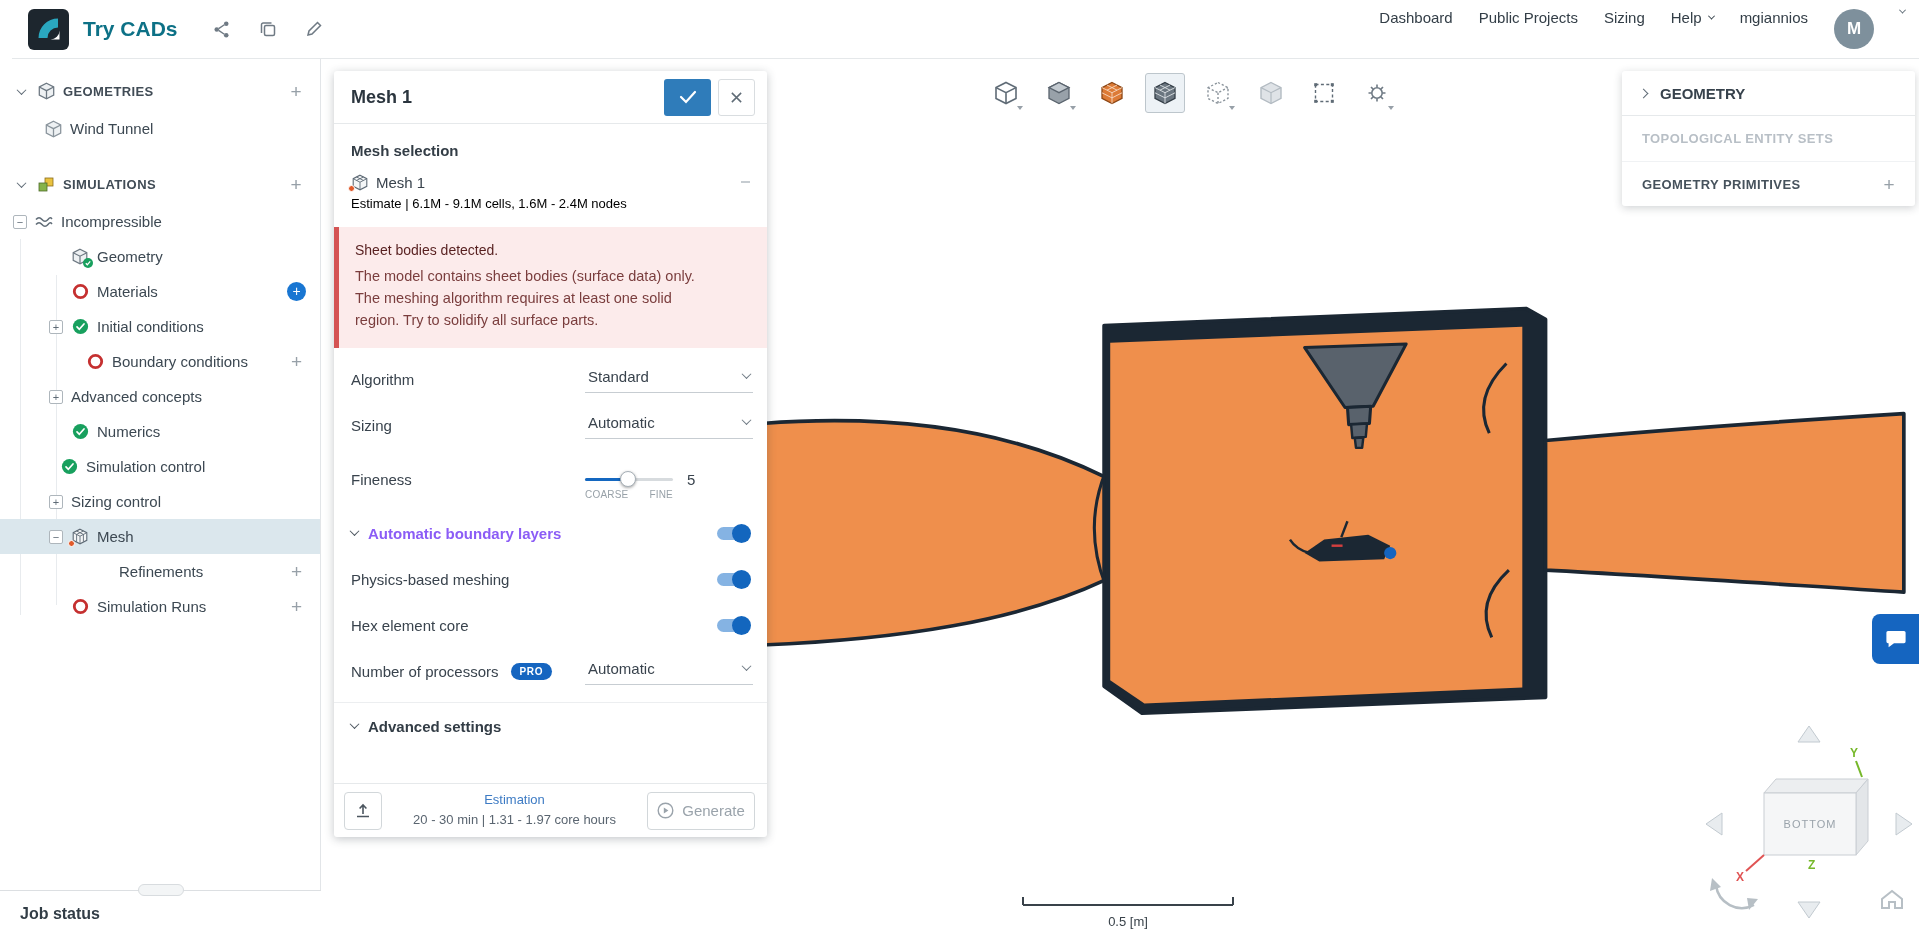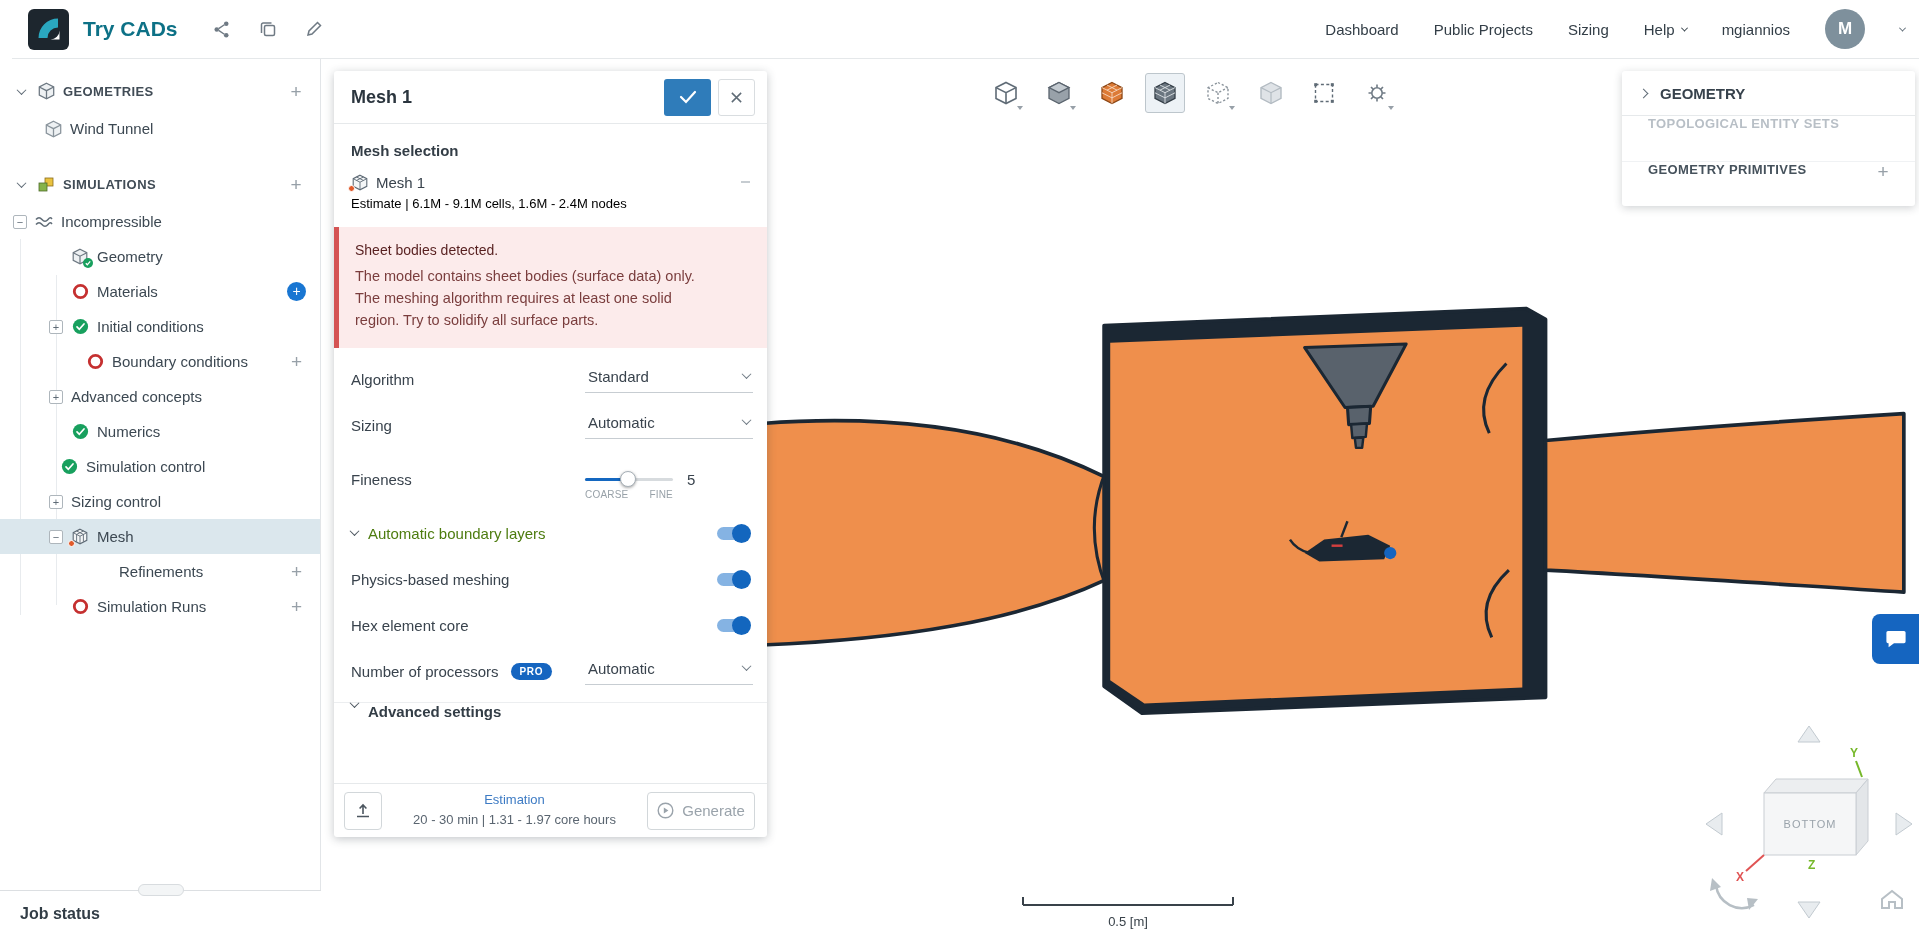--- a/index.html
+++ b/index.html
@@ -6,21 +6,21 @@
   body{width:1919px;height:937px;overflow:hidden;position:relative;background:#fff;
        font-family:"Liberation Sans",sans-serif;color:#37424c}
   
   .header{position:absolute;top:0;left:12px;width:1919px;height:59px;background:#fff;
           border-bottom:1px solid #e5e8ea;display:flex;align-items:center;z-index:40;padding:0 26px 0 16px}
   .logo{width:41px;height:41px;background:#1d262e;border-radius:6px;display:flex;align-items:center;
         justify-content:center;margin-right:14px;cursor:pointer;flex:none}
   .brand{font-size:21px;font-weight:700;color:#0d7186;margin-right:34px;white-space:nowrap}
   .hicons{display:flex;gap:26px;align-items:center}
   .hicon{width:20px;height:20px;display:flex;align-items:center;justify-content:center;cursor:pointer}
-  .hnav{display:flex;align-items:center;gap:35px;font-size:15px;color:#333e47;margin-left:auto}
+  .hnav{display:flex;align-items:flex-start;gap:26px;font-size:15px;color:#333e47;margin-left:auto}
   .hlink{cursor:pointer;display:flex;align-items:center;gap:7px;white-space:nowrap}
   .avatar{width:40px;height:40px;border-radius:50%;background:#7e909c;color:#fff;font-size:17px;
           font-weight:700;display:flex;align-items:center;justify-content:center;cursor:pointer}
   .chev{width:7px;height:7px;border-right:1.7px solid currentColor;border-bottom:1.7px solid currentColor;
         display:inline-block;flex:none}
   .chev.d{transform:rotate(45deg) translate(-1px,-1px)}
   .chev.r{transform:rotate(-45deg)}
   .chev.s{width:5px;height:5px;border-width:1.4px}
   
   .sidebar{position:absolute;top:59px;left:0;width:321px;bottom:0;background:#fff;
@@ -73,21 +73,21 @@
   .h-meshsel{font-size:15px;font-weight:700;color:#333d46;margin:18px 17px 0}
   .mesh-item{display:flex;align-items:center;margin:14px 17px 0;font-size:15px;color:#39434d}
   .mi-dash{margin-left:auto;width:9px;height:2px;background:#c6ccd1;cursor:pointer}
   .mesh-est{font-size:13px;color:#000000;margin:5px 17px 0}
   .warn{margin-top:16px;background:#fcebeb;border-left:5px solid #d45454;padding:15px 20px 17px 16px}
   .warn-t{font-size:14px;font-weight:400;color:#571f1f}
   .warn-b{font-size:14.5px;color:#7a3d3d;line-height:1.5;margin-top:8px;max-width:362px}
   .frow{display:flex;align-items:center;padding:0 14px 0 17px;min-height:46px}
   .frow.first{margin-top:8px}
   .flabel{font-size:15px;color:#39434d;display:flex;align-items:center;gap:10px}
-  .flabel.b{font-weight:400;color:#4d7c0f}
+  .flabel.b{font-weight:700;color:#8b5cf6}
   .flabel .chev{color:#4c565f;margin-top:-2px}
   .fctrl{margin-left:auto;width:168px}
   .selbox{display:flex;align-items:center;border-bottom:1px solid #c7cdd2;padding:2px 3px 7px;font-size:15px;
           color:#39434d;cursor:pointer}
   .selbox .chev{margin-left:auto;color:#6f7a84;margin-bottom:2px}
   .sliderrow{min-height:62px}
   .sliderwrap{margin-left:auto;width:168px;display:flex;align-items:center}
   .sliderbox{position:relative;width:88px}
   .track{position:relative;width:88px;height:3px;background:#d7dbde;border-radius:2px;cursor:pointer}
   .track .fill{position:absolute;left:0;top:0;height:3px;width:43px;background:#1467c0;border-radius:2px}
@@ -95,39 +95,39 @@
         border:1px solid #a7b0b7;box-shadow:0 1px 3px rgba(0,0,0,.35);cursor:grab}
   .minmax{position:absolute;left:0;top:11px;width:88px;display:flex;justify-content:space-between;font-size:10px;
           color:#98a1a8;letter-spacing:.2px}
   .fineval{margin-left:14px;font-size:15px;color:#39434d}
   .tog{width:32px;height:13px;border-radius:7px;background:#85b3e3;position:relative;margin-left:auto;
        margin-right:4px;cursor:pointer;flex:none}
   .tog::after{content:'';position:absolute;right:-2px;top:-3px;width:19px;height:19px;border-radius:50%;
               background:#1366be}
   .probadge{background:#1565c0;color:#fff;font-size:10px;font-weight:700;letter-spacing:.6px;border-radius:9px;
             padding:3px 9px;margin-left:2px}
-  .advrow{border-top:1px solid #eceef0;margin-top:8px;height:48px;display:flex;
+  .advrow{border-top:1px solid #eceef0;margin-top:8px;height:48px;display:flex;align-items:center;
           padding-left:17px;gap:10px;font-size:15px;font-weight:700;color:#333d46;cursor:pointer}
   .advrow .chev{color:#4c565f;margin-top:-2px}
   .mp-foot{margin-top:auto;height:54px;border-top:1px solid #e6e9eb;display:flex;align-items:center;
            padding:0 12px 0 10px;gap:10px;flex:none}
   .btn-upload{width:38px;height:38px;border:1px solid #d2d7da;background:#fff;border-radius:4px;display:flex;
               align-items:center;justify-content:center;cursor:pointer}
   .estcol{flex:1;text-align:center;line-height:1.3}
   .estlink{color:#3d7bc4;font-size:13px;cursor:pointer;display:block}
   .estdetail{color:#5a6570;font-size:13px}
   .btn-gen{width:108px;height:38px;border:1px solid #d2d7da;border-radius:4px;background:#fff;color:#9aa3ab;
            font-size:15px;display:flex;align-items:center;justify-content:center;gap:8px;cursor:default}
   
   .rpanel{position:absolute;left:1622px;top:71px;width:293px;background:#fff;border-radius:3px;
           box-shadow:0 2px 9px rgba(40,50,60,.22);z-index:34}
   .rp-head{height:45px;display:flex;align-items:center;padding:0 18px;gap:13px;font-size:15px;font-weight:700;
            color:#37424c;border-bottom:1px solid #e6e9eb;cursor:pointer}
   .rp-head .chev{color:#5f6b76}
-  .rp-row{height:45px;display:flex;align-items:flex-start;padding:0 26px;font-size:13px;font-weight:700;
+  .rp-row{height:45px;display:flex;align-items:center;padding:0 20px;font-size:13px;font-weight:700;
           letter-spacing:.4px;cursor:pointer}
   .rp-row.muted{color:#b8bfc6;cursor:default}
   .rp-row.normal{color:#46525c;border-top:1px solid #f0f2f4}
 </style>
 </head>
 <body>
 
 <div class="header">
   <div class="logo">
     <svg width="30" height="30" viewBox="0 0 40 40">

